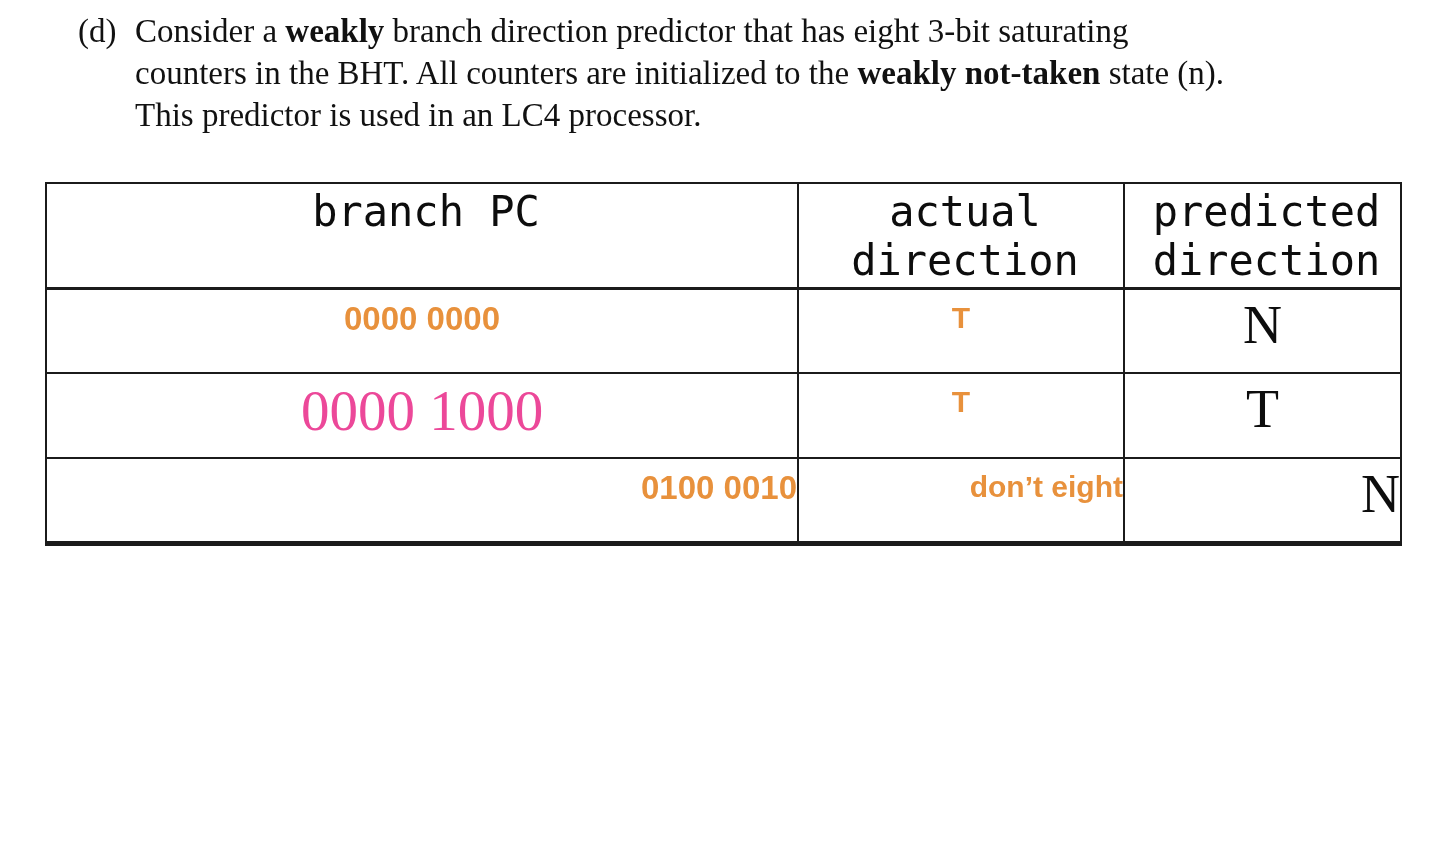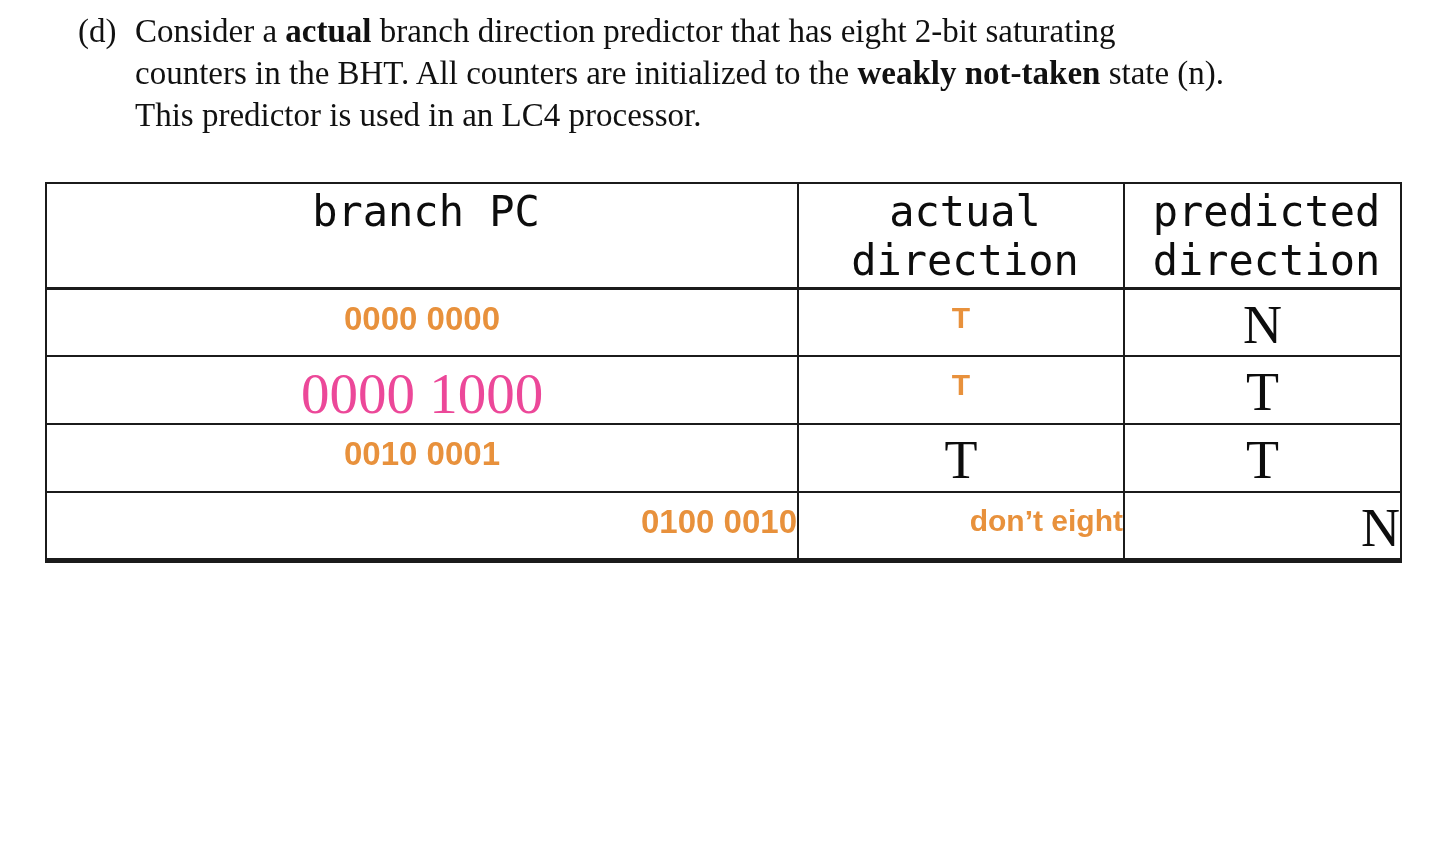--- a/index.html
+++ b/index.html
@@ -23,21 +23,21 @@
   .pred-table th, .pred-table td {
     border:2px solid var(--line); text-align:center; vertical-align:top; padding:0;
     background:#ffffff;
   }
   .pred-table thead th {
     height:105px; font-family:"DejaVu Sans Mono", monospace; font-weight:400;
     font-size:42px; line-height:49px; padding-top:3px; color:#0d0d0d;
     border-bottom-width:3px;
     padding-left:8px;
   }
-  .pred-table tbody td { height:68px; }
+  .pred-table tbody td { height:85px; }
   .pred-table tbody tr:last-child td { border-bottom-width:5px;text-align:right; }
   .pc-filled, .dir-filled {
     display:inline-block; font-family:"Liberation Sans", sans-serif; font-weight:700;
     color:var(--accent);
   }
   .pc-filled  { font-size:33px; line-height:1.05; margin-top:12px; }
   .dir-filled { font-size:30px; line-height:1.05; margin-top:12px; }
   .pc-printed {
     display:inline-block; font-family:"Liberation Serif", serif;
     font-size:57px; line-height:1; margin-top:8px; color:#ec4899;
@@ -47,21 +47,21 @@
     font-size:54px; line-height:1; margin-top:8px; color:#0d0d0d;
   }
 </style>
 </head>
 <body>
 
 <div class="question-block">
   <div class="q-label">(d)</div>
   <div class="q-body">
     <p id="para1">
-        <span class="line"><span>Consider a </span><b>actual</b><span> branch direction predictor that has eight 2-bit saturating</span></span>
+        <span class="line"><span>Consider a </span><b>weakly</b><span> branch direction predictor that has eight 3-bit saturating</span></span>
         <span class="line"><span>counters in the BHT. All counters are initialized to the </span><b>weakly not-taken</b><span> state (n).</span></span>
         <span class="line"><span>This predictor is used in an LC4 processor.</span></span>
       </p>
     <div class="para-gap"></div>
     <p id="para2">
       </p>
   </div>
 </div>
 
 <table class="pred-table">
@@ -82,23 +82,18 @@
         <td><span class="pc-filled">0000 0000</span></td>
         <td><span class="dir-filled">T</span></td>
         <td><span class="pred-value">N</span></td>
       </tr>
       <tr>
         <td><span class="pc-printed">0000 1000</span></td>
         <td><span class="dir-filled">T</span></td>
         <td><span class="pred-value">T</span></td>
       </tr>
       <tr>
-        <td><span class="pc-filled">0010 0001</span></td>
-        <td><span class="dir-printed">T</span></td>
-        <td><span class="pred-value">T</span></td>
-      </tr>
-      <tr>
         <td><span class="pc-filled">0100 0010</span></td>
         <td><span class="dir-filled">don’t eight</span></td>
         <td><span class="pred-value">N</span></td>
       </tr>
     </tbody>
 </table>
 
 </body></html>

